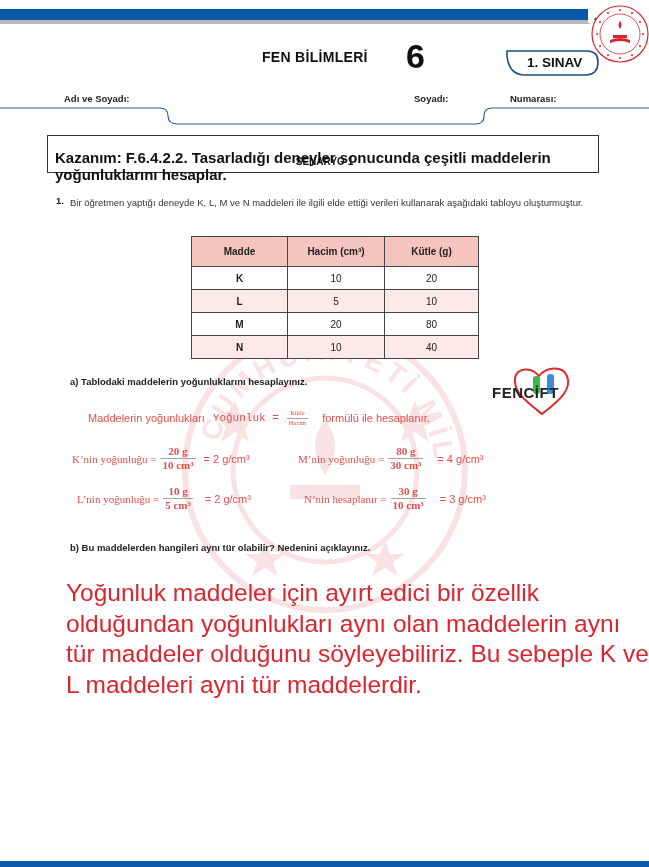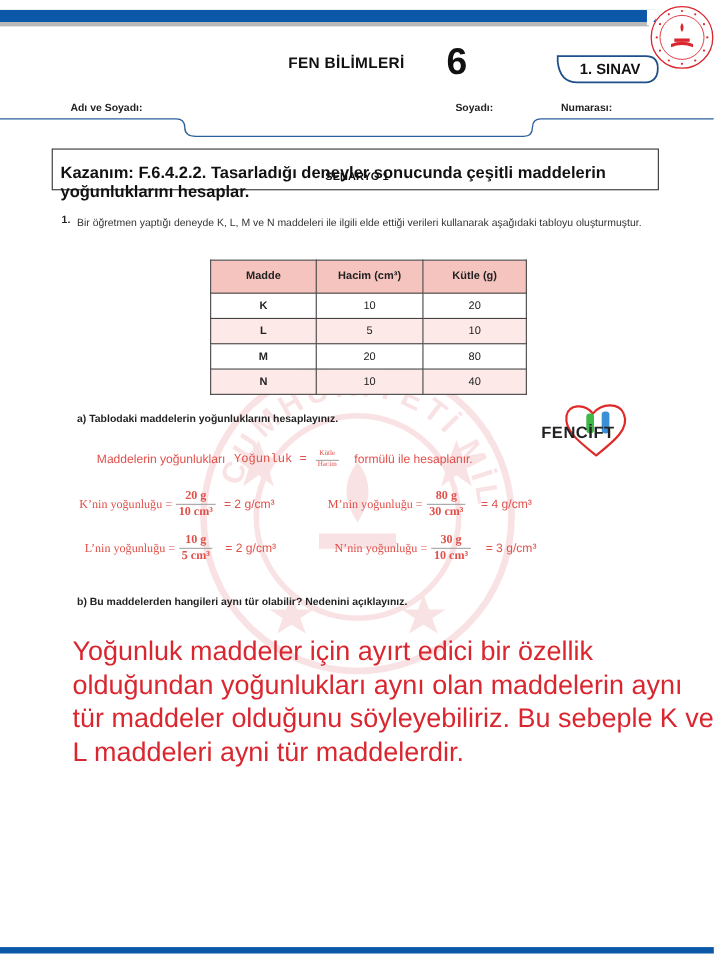--- a/index.html
+++ b/index.html
@@ -207,21 +207,21 @@
 <div class="abs calc" style="left:77px; top:486px;">
   <span class="lhs">L’nin yoğunluğu =</span>
   <span class="frac big" style="margin-left:4px">
     <span class="num">10 g</span>
     <span class="den">5 cm³</span>
   </span>
   <span class="res" style="margin-left:12px">= 2  g/cm³</span>
 </div>
 
 <div class="abs calc" style="left:304px; top:486px;">
-  <span class="lhs">N’nin yoğunluğu =</span>
+  <span class="lhs">N’nin hesaplanır =</span>
   <span class="frac big" style="margin-left:4px">
     <span class="num">30 g</span>
     <span class="den">10 cm³</span>
   </span>
   <span class="res" style="margin-left:14px">= 3  g/cm³</span>
 </div>
 
 <div class="abs sub-b">b) Bu maddelerden hangileri aynı tür olabilir? Nedenini açıklayınız.</div>
 <div class="abs answer">Yoğunluk maddeler için ayırt edici bir özellik olduğundan yoğunlukları aynı olan maddelerin aynı tür maddeler olduğunu söyleyebiliriz. Bu sebeple K ve L maddeleri ayni tür maddelerdir.</div>
 

